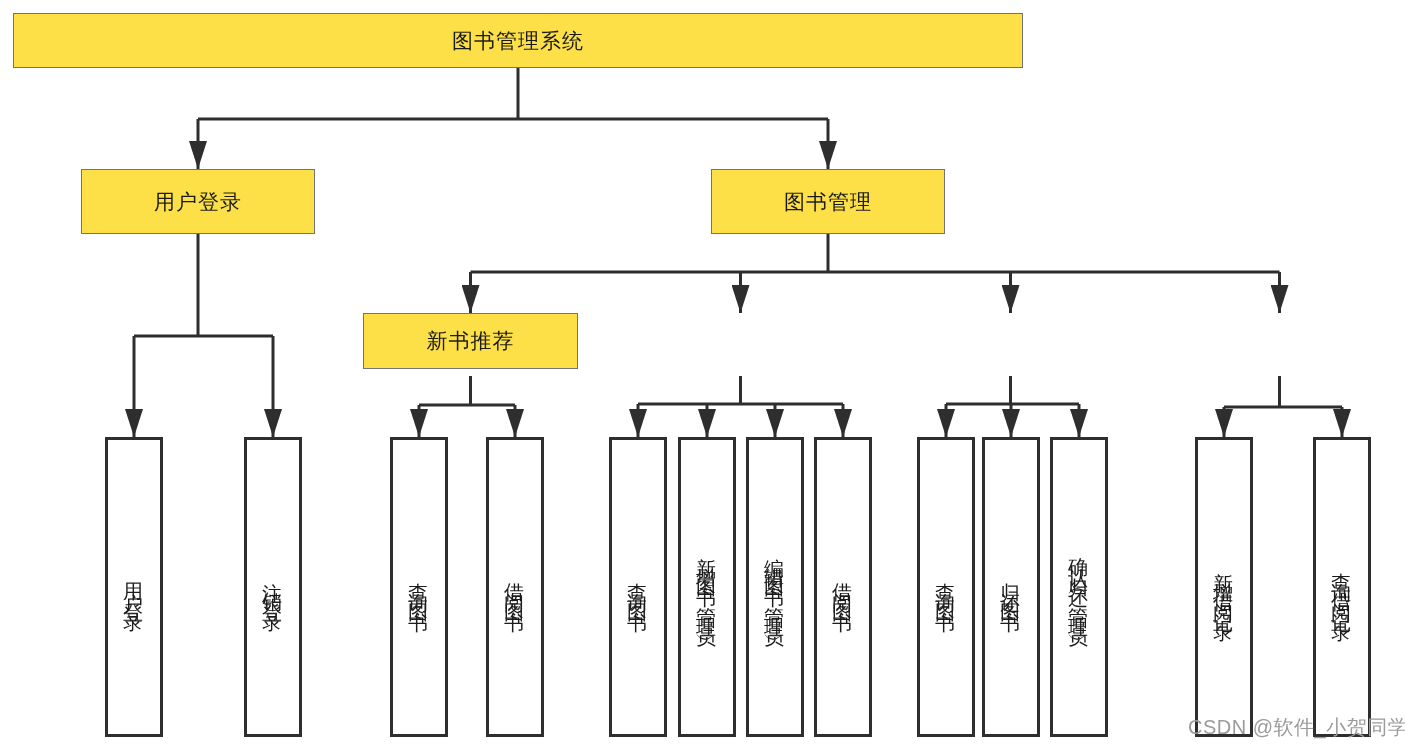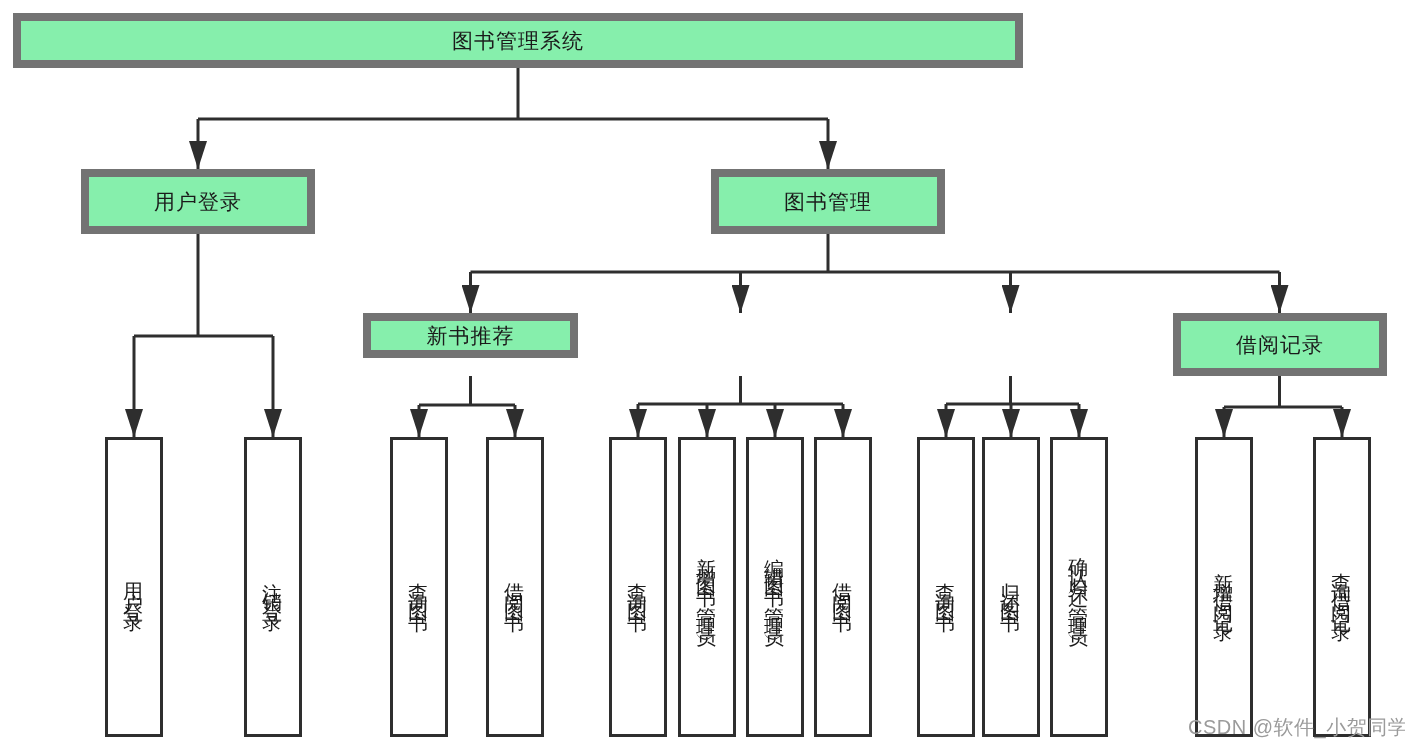--- a/index.html
+++ b/index.html
@@ -12,22 +12,22 @@
     font-family: "Liberation Sans", "DejaVu Sans", sans-serif;
   }
   #wires {
     position: absolute;
     left: 0; top: 0;
     width: 1405px; height: 747px;
   }
   .hnode {
     position: absolute;
     box-sizing: border-box;
-    border: 8px solid #737373;
-    background: #86efac;
+    border: 1px solid #737373;
+    background: #fde047;
     display: flex;
     align-items: center;
     justify-content: center;
     font-size: 21px;
     letter-spacing: 1px;
     color: #1b1b1b;
     z-index: 2;
     text-align: right;
   }
   .vnode {
@@ -108,22 +108,21 @@
       <path d="M1224 407 V437" marker-end="url(#arrowhead)"></path>
       <path d="M1342 407 V437" marker-end="url(#arrowhead)"></path>
     </g>
   </svg>
 
   <div class="hnode" style="left:13px; top:13px; width:1010px; height:55px;">图书管理系统</div>
 
   <div class="hnode" style="left:81px; top:169px; width:234px; height:65px;">用户登录</div>
   <div class="hnode" style="left:711px; top:169px; width:234px; height:65px;">图书管理</div>
 
-  <div class="hnode" style="left:363px; top:313px; width:215px; height:45px;">新书推荐</div>
-  <div class="hnode" style="left:1173px; top:313px; width:214px; height:63px;">借阅记录</div>
+  <div class="hnode" style="left:363px; top:313px; width:215px; height:56px;">新书推荐</div>
 
   <div class="vnode" style="left:105px;">
     <span>用户登录</span>
   </div>
   <div class="vnode" style="left:244px;">
     <span>注销登录</span>
   </div>
 
   <div class="vnode" style="left:390px;">
     <span>查询图书</span>

